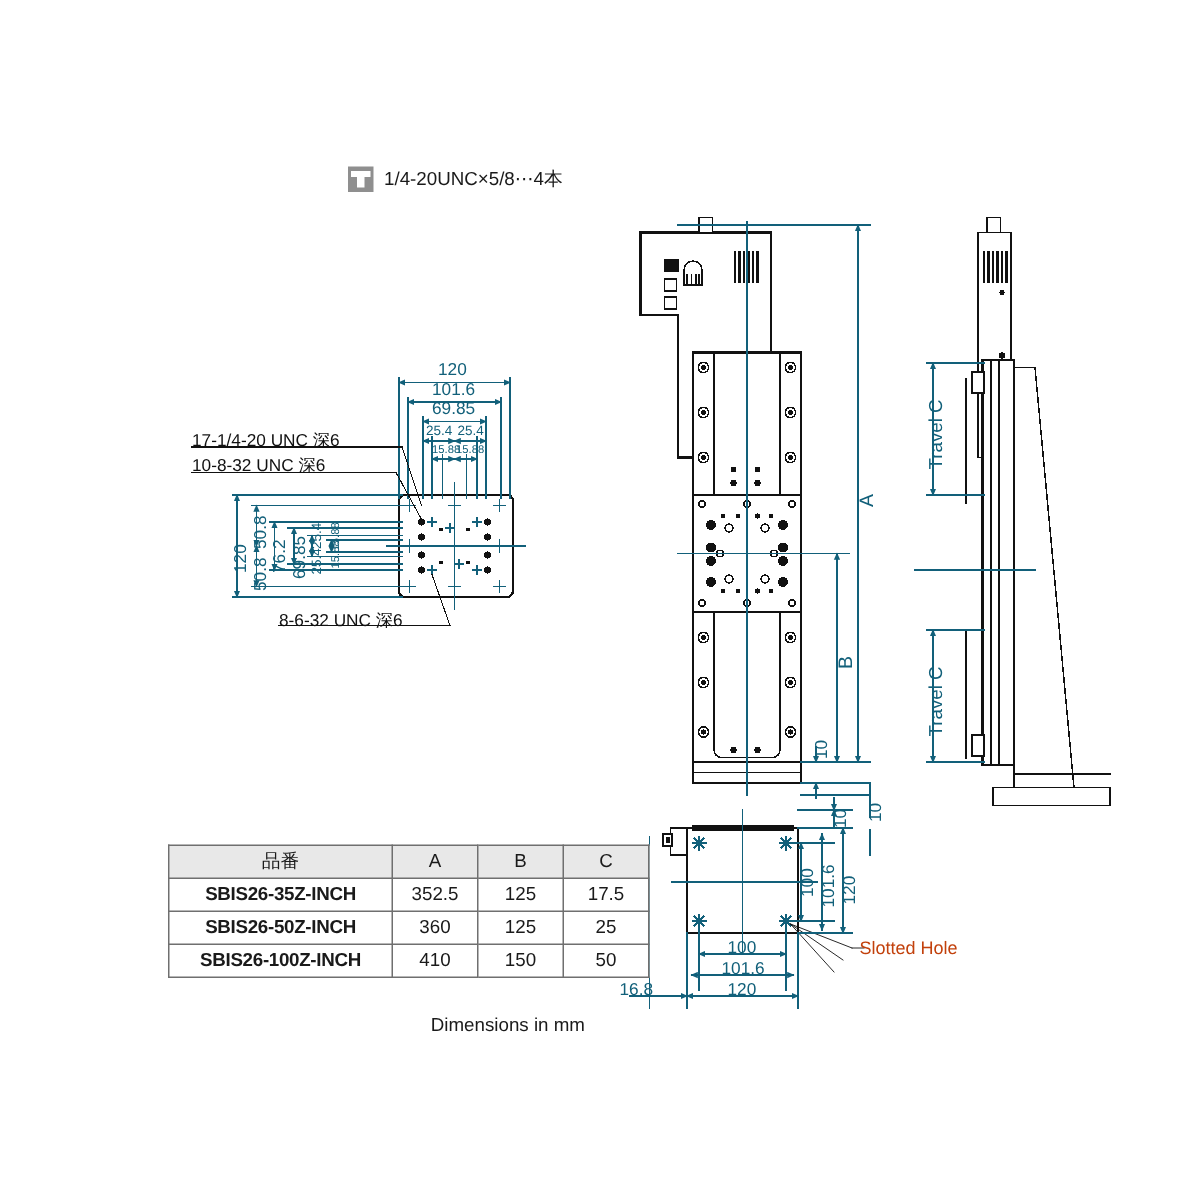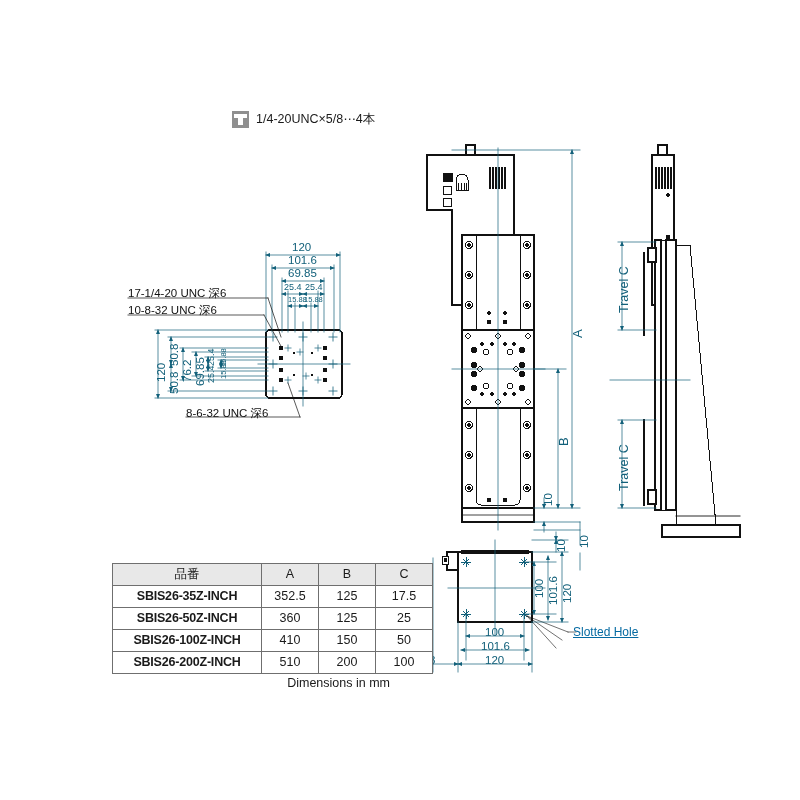--- a/index.html
+++ b/index.html
@@ -26,21 +26,21 @@
   .legend-swatch .bolt-head{position:absolute;left:2px;top:3px;width:13px;height:3.5px;background:#fff;}
   .legend-swatch .bolt-shank{position:absolute;left:6px;top:6px;width:5px;height:8px;background:#fff;}
   .legend-text{font-size:12.5px;white-space:nowrap;}
 
   
   .lbl{position:absolute;font-size:11.5px;white-space:nowrap;color:#111;}
   .lbl.dim{color:#12607a;}
   .lbl.tiny{font-size:7.5px;}
   .lbl.sm{font-size:9px;}
   .lbl.rot{transform-origin:0 0;transform:rotate(-90deg);}
-  .lbl.blk{color:#0369a1;text-decoration:underline;}
+  .lbl.blk{color:#c2410c;}
 </style>
 </head>
 <body>
 
 <div id="stage">
 
   <svg viewBox="0 0 800 800">
     <defs>
       <marker id="ar" markerWidth="7" markerHeight="7" refX="6" refY="3" orient="auto">
         <path d="M0,0 L7,3 L0,6 z" fill="#12607a"></path>
@@ -498,23 +498,17 @@
         <td class="c-v">360</td>
         <td class="c-v">125</td>
         <td class="c-v">25</td>
       </tr>
       <tr>
         <td class="c-name">SBIS26-100Z-INCH</td>
         <td class="c-v">410</td>
         <td class="c-v">150</td>
         <td class="c-v">50</td>
       </tr>
-      <tr>
-        <td class="c-name">SBIS26-200Z-INCH</td>
-        <td class="c-v">510</td>
-        <td class="c-v">200</td>
-        <td class="c-v">100</td>
-      </tr>
     </tbody>
   </table>
   <div class="tbl-note">Dimensions in mm</div>
 
 </div>
 
 </body></html>

